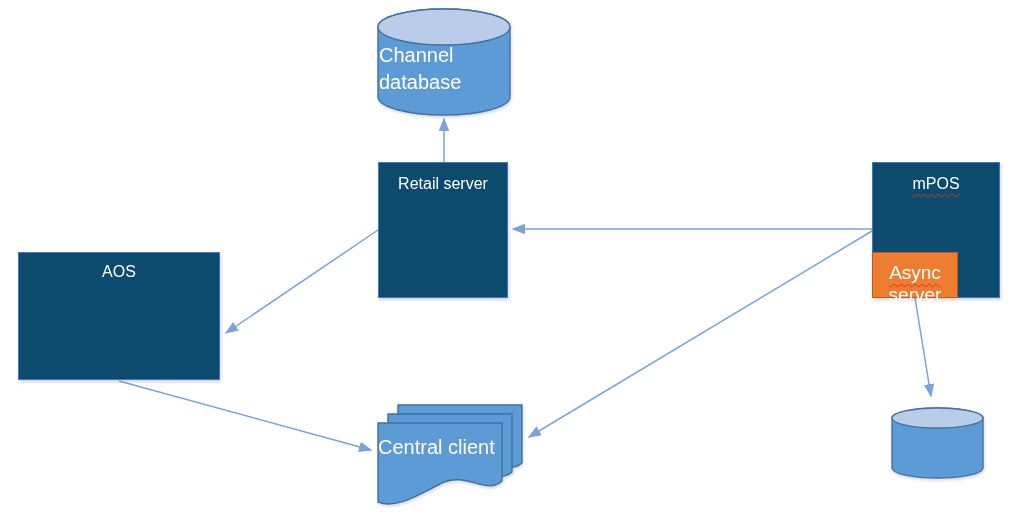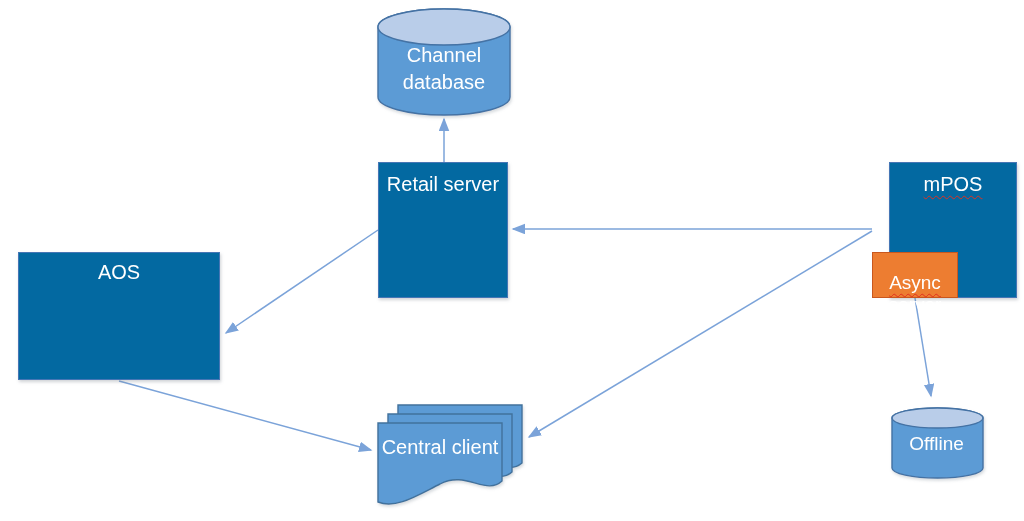--- a/index.html
+++ b/index.html
@@ -17,51 +17,51 @@
   }
   .shapes-svg {
     position: absolute;
     left: 0;
     top: 0;
     width: 1024px;
     height: 521px;
   }
   .node-box {
     position: absolute;
-    background: #0369a1;
+    background: #0c4a6e;
     border: 1px solid #4576b5;
     box-sizing: border-box;
     box-shadow: 1px 2px 3px rgba(120,130,140,0.35);
     display: flex;
     flex-direction: column;
     align-items: center;
     color: #ffffff;
-    font-size: 20px;
+    font-size: 16px;
     line-height: 26px;
     text-align: center;
   }
   .node-box.aos      { left: 18px;  top: 252px; width: 202px; height: 128px; padding-top: 6px;  }
   .node-box.retail   { left: 378px; top: 162px; width: 130px; height: 136px; padding-top: 8px;  }
-  .node-box.mpos     { left: 872px; top: 162px; width: 128px; height: 136px; padding-top: 8px; margin-left: 17px;  }
+  .node-box.mpos     { left: 872px; top: 162px; width: 128px; height: 136px; padding-top: 8px;  }
   .node-box.async {
     left: 872px; top: 252px; width: 86px; height: 46px;
     background: #ed7d31;
     border: 1px solid #c9571e;
     font-size: 19px;
     line-height: 22px;
-    padding-top: 19px;
+    padding-top: 9px;
     box-shadow: none;
     z-index: 3;
   }
   .float-label {
     position: absolute;
     color: #ffffff;
     font-size: 20px;
     line-height: 27px;
-    text-align: center;
+    text-align: left;
     z-index: 2;
     pointer-events: none;
   }
   .label-channel-db { left: 379px; top: 42px;  width: 130px; }
   .label-storage    { left: 378px; top: 434px; width: 124px; }
   .label-offline    { left: 890px; top: 430px; width: 93px; font-size: 19px; }
   .squiggle {
     text-decoration: underline;
     text-decoration-style: wavy;
     text-decoration-color: #e0301e;
@@ -123,15 +123,14 @@
 
   <div class="node-box async">
     <span class="async-word squiggle">Async</span>
     <span class="async-word">server</span>
   </div>
 
   <div class="float-label label-channel-db">Channel database</div>
 
   <div class="float-label label-storage">Central client</div>
 
-  <div class="float-label label-offline">Offline</div>
 
 </div>
 
 </body></html>

